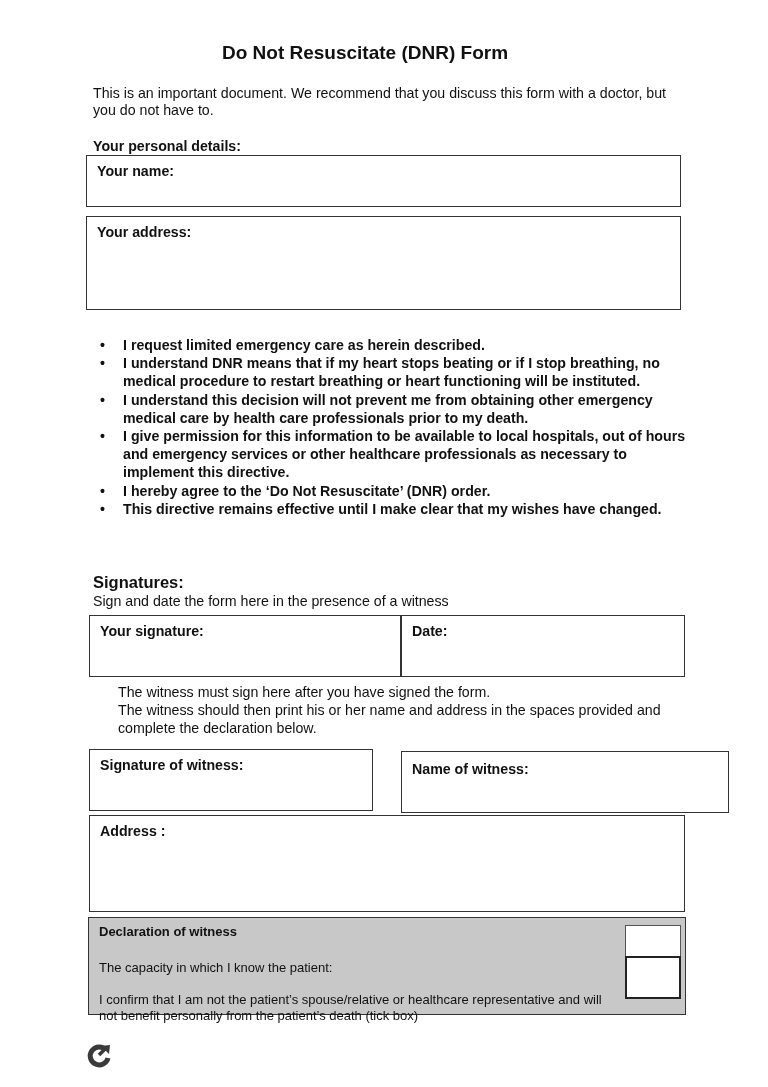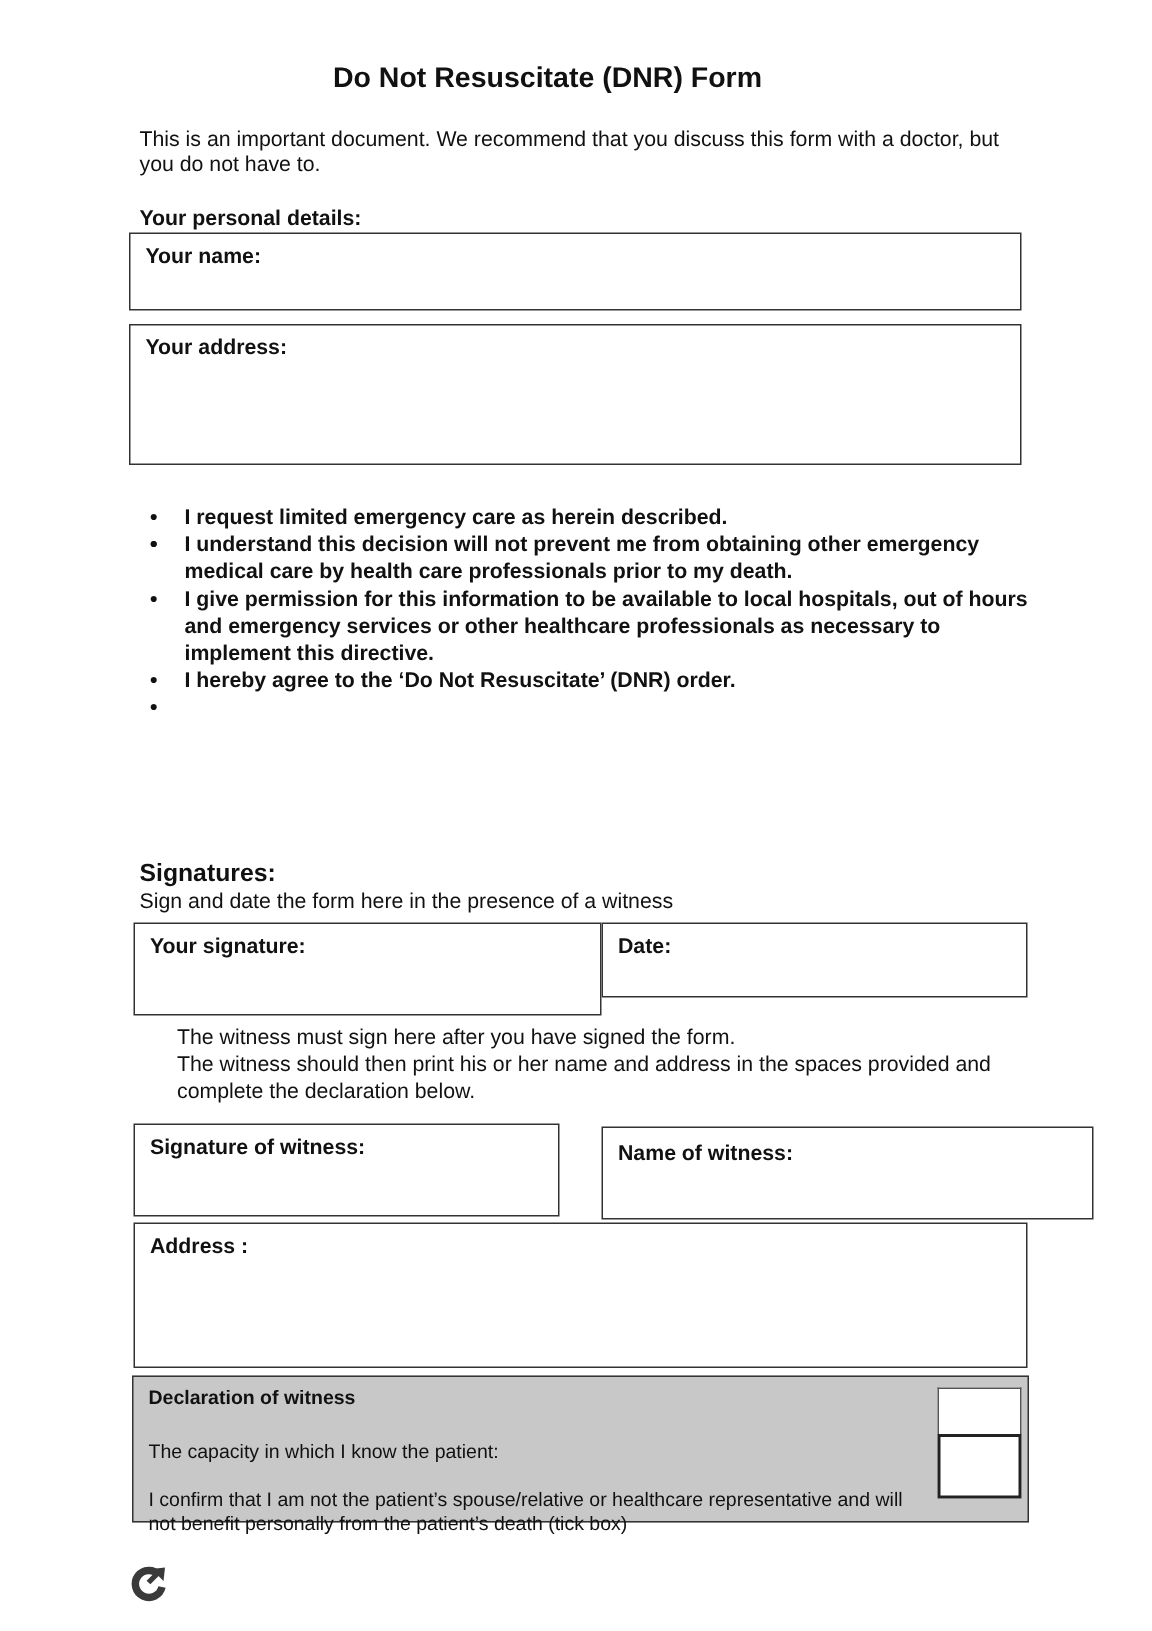--- a/index.html
+++ b/index.html
@@ -33,34 +33,34 @@
 
 <div class="abs box" style="left:86px; top:155px; width:595px; height:52px;">
   <span class="box-label">Your name:</span>
 </div>
 <div class="abs box" style="left:86px; top:216px; width:595px; height:94px;padding-left:14px;">
   <span class="box-label">Your address:</span>
 </div>
 
 <ul class="abs bullets">
   <li><span class="dot">•</span><span>I request limited emergency care as herein described.</span></li>
-  <li><span class="dot">•</span></li>
+  <li><span class="dot">•</span><span>I understand DNR means that if my heart stops beating or if I stop breathing, no medical procedure to restart breathing or heart functioning will be instituted.</span></li>
   <li><span class="dot">•</span><span>I understand this decision will not prevent me from obtaining other emergency medical care by health care professionals prior to my death.</span></li>
   <li><span class="dot">•</span><span>I give permission for this information to be available to local hospitals, out of hours and emergency services or other healthcare professionals as necessary to implement this directive.</span></li>
   <li><span class="dot">•</span><span>I hereby agree to the ‘Do Not Resuscitate’ (DNR) order.</span></li>
-  <li><span class="dot">•</span></li>
+  <li><span class="dot">•</span><span>This directive remains effective until I make clear that my wishes have changed.</span></li>
 </ul>
 
 <div class="abs sig-head">Signatures:</div>
 <div class="abs sig-sub">Sign and date the form here in the presence of a witness</div>
 
 <div class="abs box" style="left:89px; top:615px; width:312px; height:62px;">
   <span class="box-label">Your signature:</span>
 </div>
-<div class="abs box" style="left:401px; top:615px; width:284px; height:50px;">
+<div class="abs box" style="left:401px; top:615px; width:284px; height:62px;">
   <span class="box-label">Date:</span>
 </div>
 
 <div class="abs witness-text">
   <div>The witness must sign here after you have signed the form.</div>
   <div>The witness should then print his or her name and address in the spaces provided and complete the declaration below.</div>
 </div>
 
 <div class="abs box" style="left:89px; top:749px; width:284px; height:62px;">
   <span class="box-label">Signature of witness:</span>

